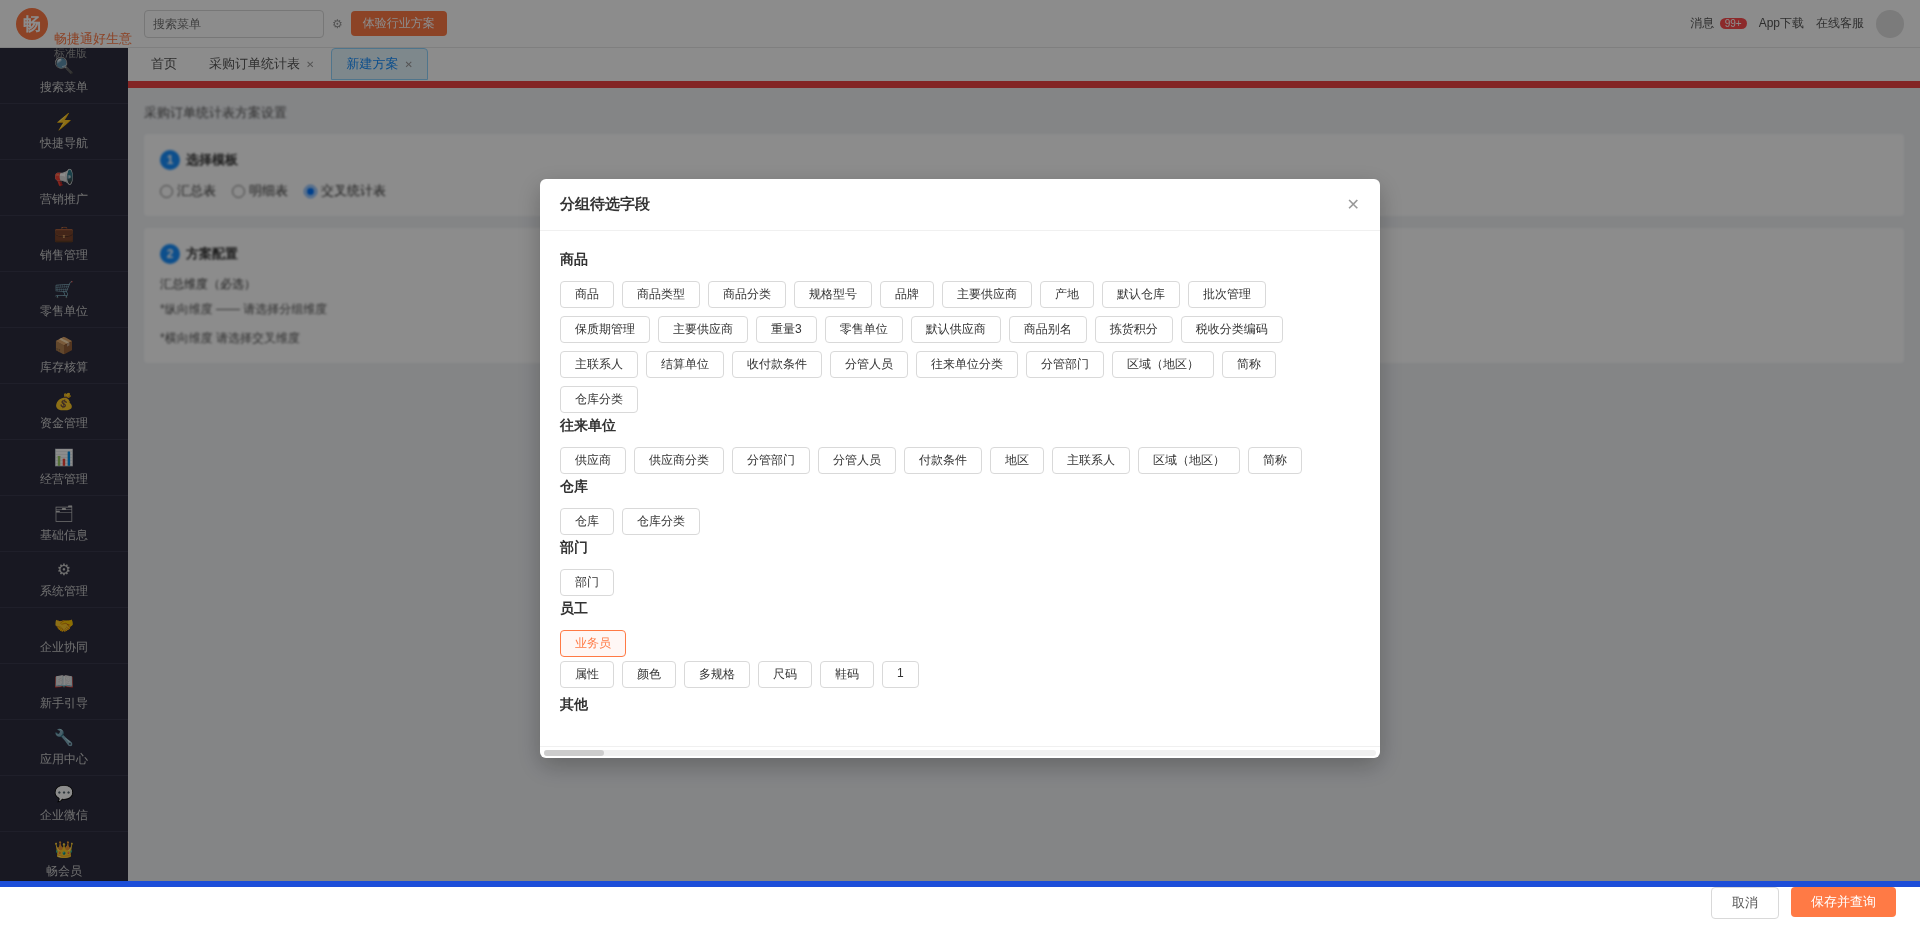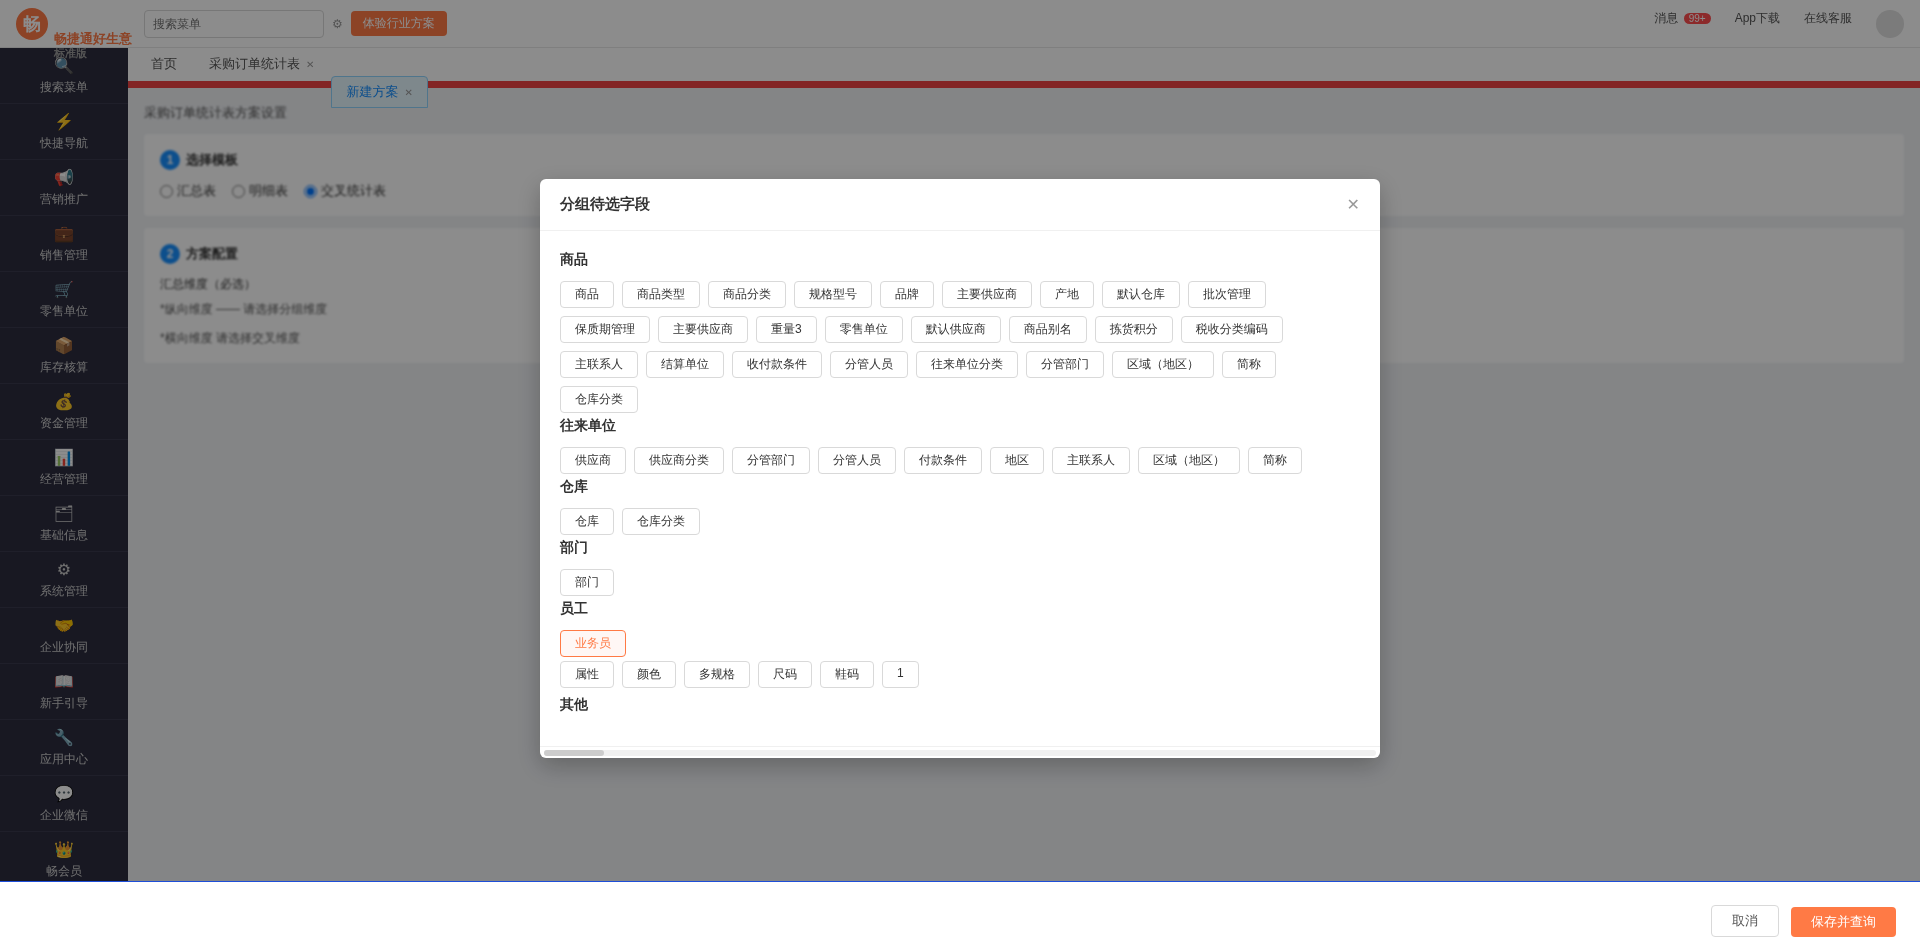--- a/index.html
+++ b/index.html
@@ -23,21 +23,21 @@
       align-items: center;
       gap: 6px;
     }
     .logo-icon {
       width: 32px; height: 32px;
       background: #ff7a45;
       border-radius: 50%;
       display: flex; align-items: center; justify-content: center;
       color: #fff; font-size: 18px; font-weight: bold;
     }
-    .logo-text { color: #ff7a45; font-size: 13px; font-weight: bold; line-height: 1.2; margin-top: 44px; }
+    .logo-text { color: #ff7a45; font-size: 13px; font-weight: normal; line-height: 1.2; margin-top: 44px; }
     .topbar-center {
       flex: 1;
       display: flex;
       align-items: center;
       gap: 8px;
     }
     .topbar-search {
       width: 180px;
       height: 28px;
       border: 1px solid #d9d9d9;
@@ -50,21 +50,22 @@
       background: #ff7a45;
       color: #fff;
       border: none;
       border-radius: 4px;
       padding: 4px 12px;
       cursor: pointer;
       font-size: 12px;
     }
     .topbar-right {
       display: flex;
-      gap: 24px;
+      align-items: center;
+      gap: 12px;
       font-size: 12px;
       color: #555;
     }
     .badge {
       background: #ff4d4f;
       color: #fff;
       border-radius: 8px;
       padding: 0 5px;
       font-size: 10px;
       margin-left: 2px;
@@ -92,21 +93,20 @@
       border-radius: 4px 4px 0 0;
       font-size: 13px;
       color: #555;
       border: 1px solid transparent;
       margin-right: 2px;
     }
     .tab.active {
       background: #e6f7ff;
       color: #1890ff;
       border-color: #91d5ff;
-      margin-top: 28px;
     }
     .tab-close { font-size: 10px; color: #999; cursor: pointer; }
 
     
     .sidebar {
       width: 128px;
       background: #2c2c3e;
       position: fixed;
       top: 48px; left: 0; bottom: 0;
       display: flex;
@@ -260,23 +260,23 @@
       display: flex; align-items: center; justify-content: center;
     }
     .radio-group { display: flex; align-items: center; gap: 16px; font-size: 13px; }
     .radio-opt { display: flex; align-items: center; gap: 4px; cursor: pointer; }
 
     .footer-bar {
       position: fixed;
       bottom: 0; left: 0; right: 0;
       height: 56px;
       background: #fff;
-      border-top: 1px solid #1d4ed8;
-      display: flex;
-      align-items: flex-end;
+      border-top: 6px solid #1d4ed8;
+      display: flex;
+      align-items: flex-start;
       justify-content: flex-end;
       padding: 0 24px;
       gap: 12px;
       z-index: 201;
     }
     .btn-cancel {
       padding: 6px 20px;
       border: 1px solid #d9d9d9;
       border-radius: 4px;
       background: #fff;

